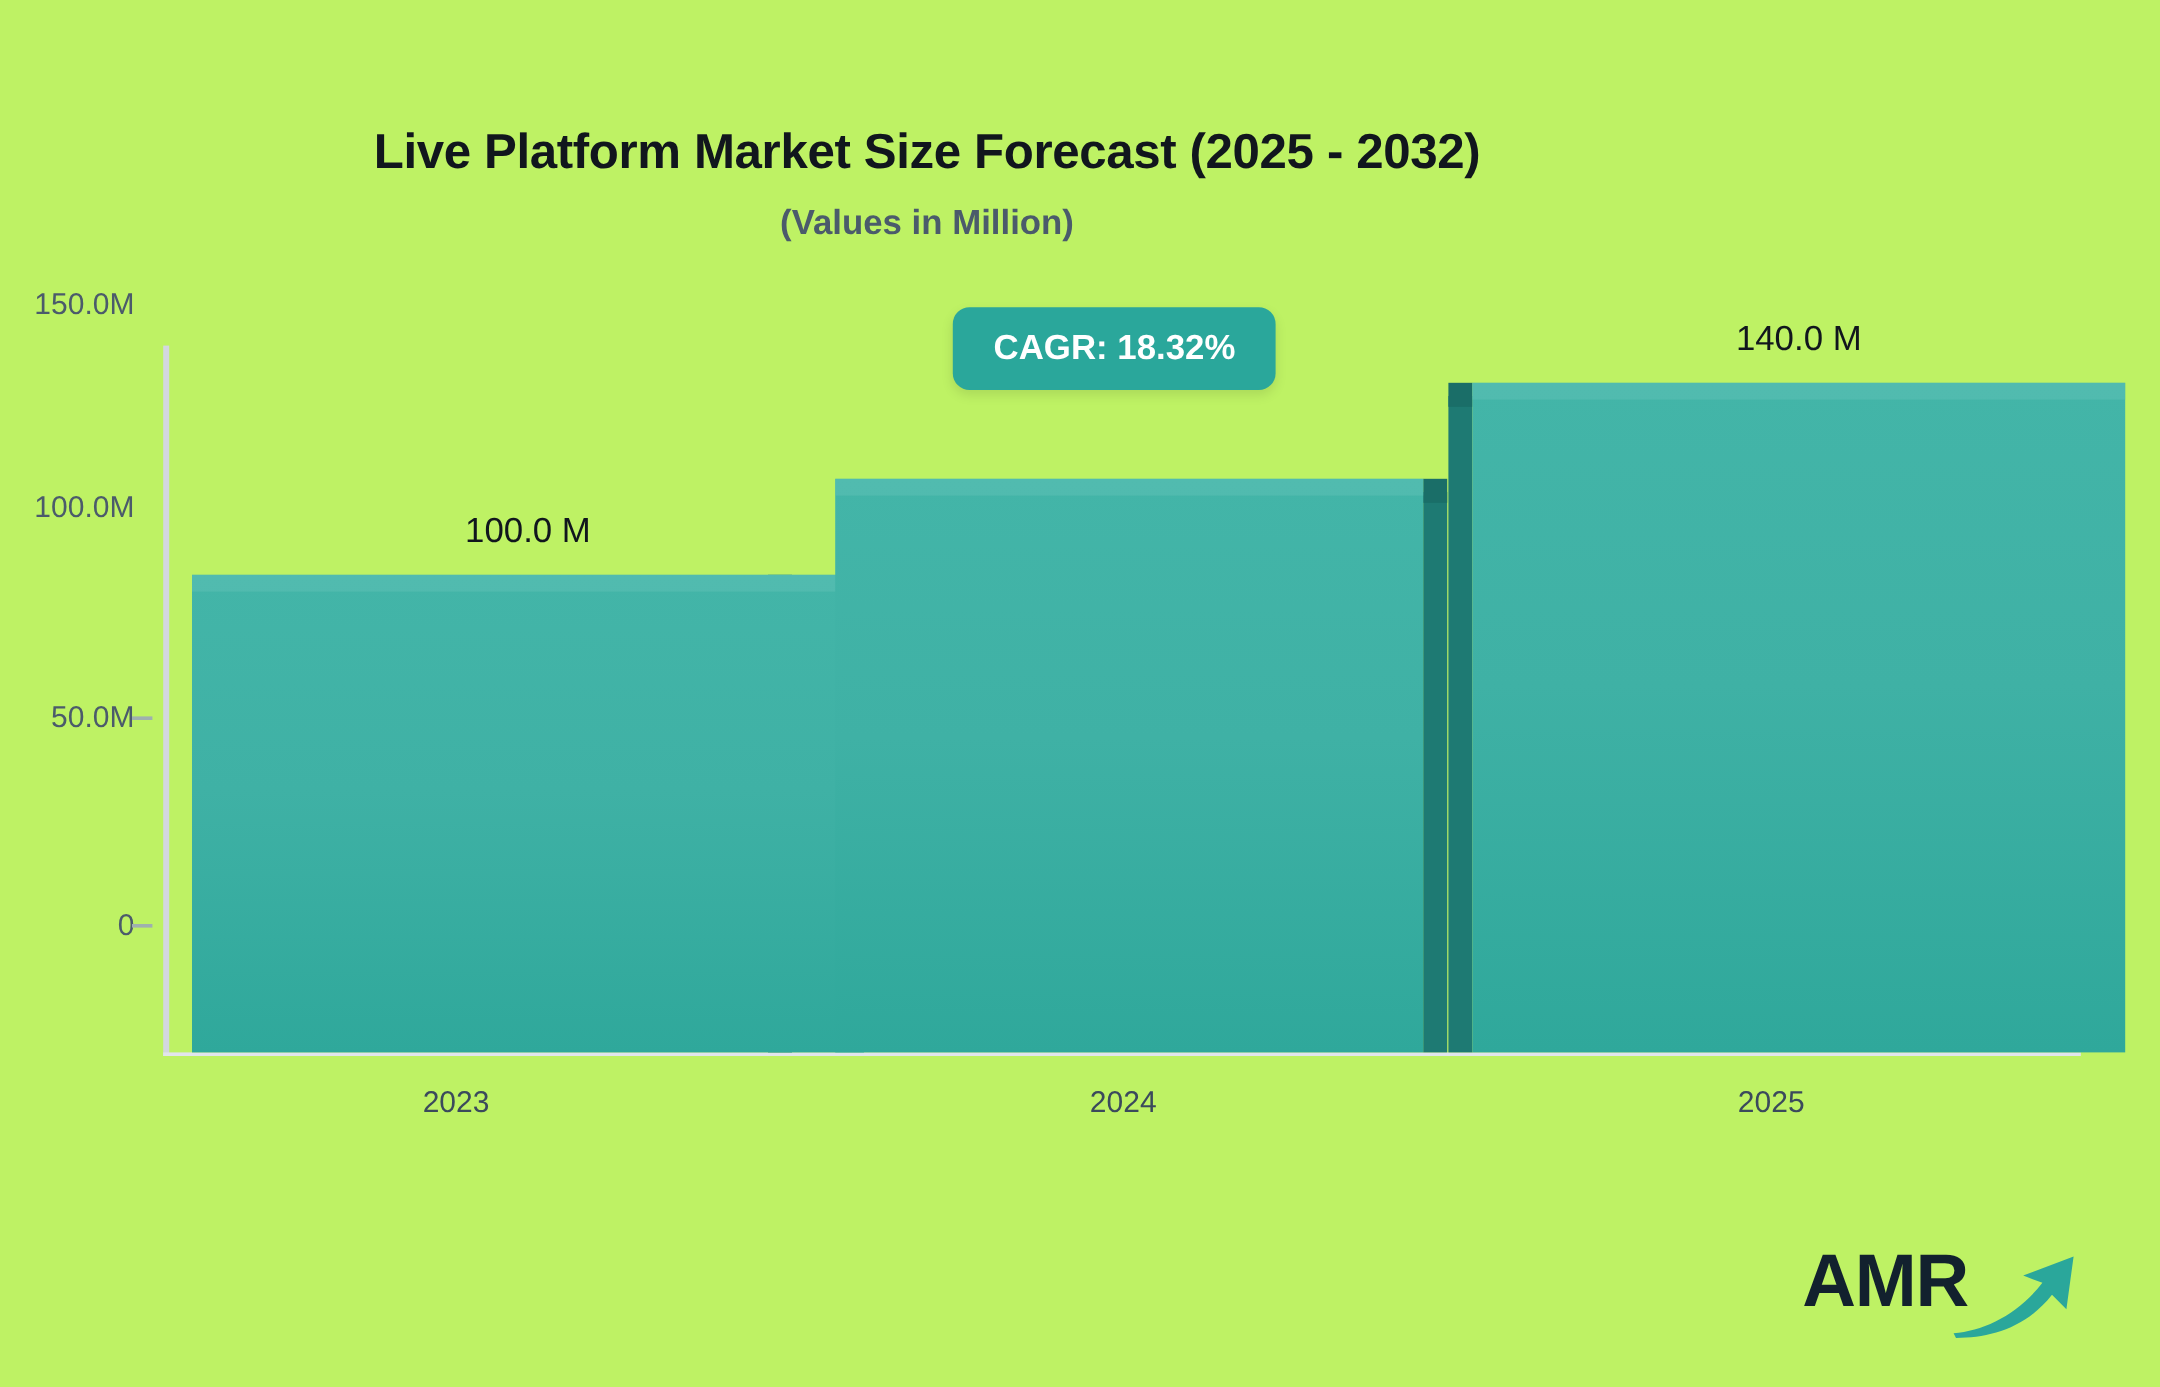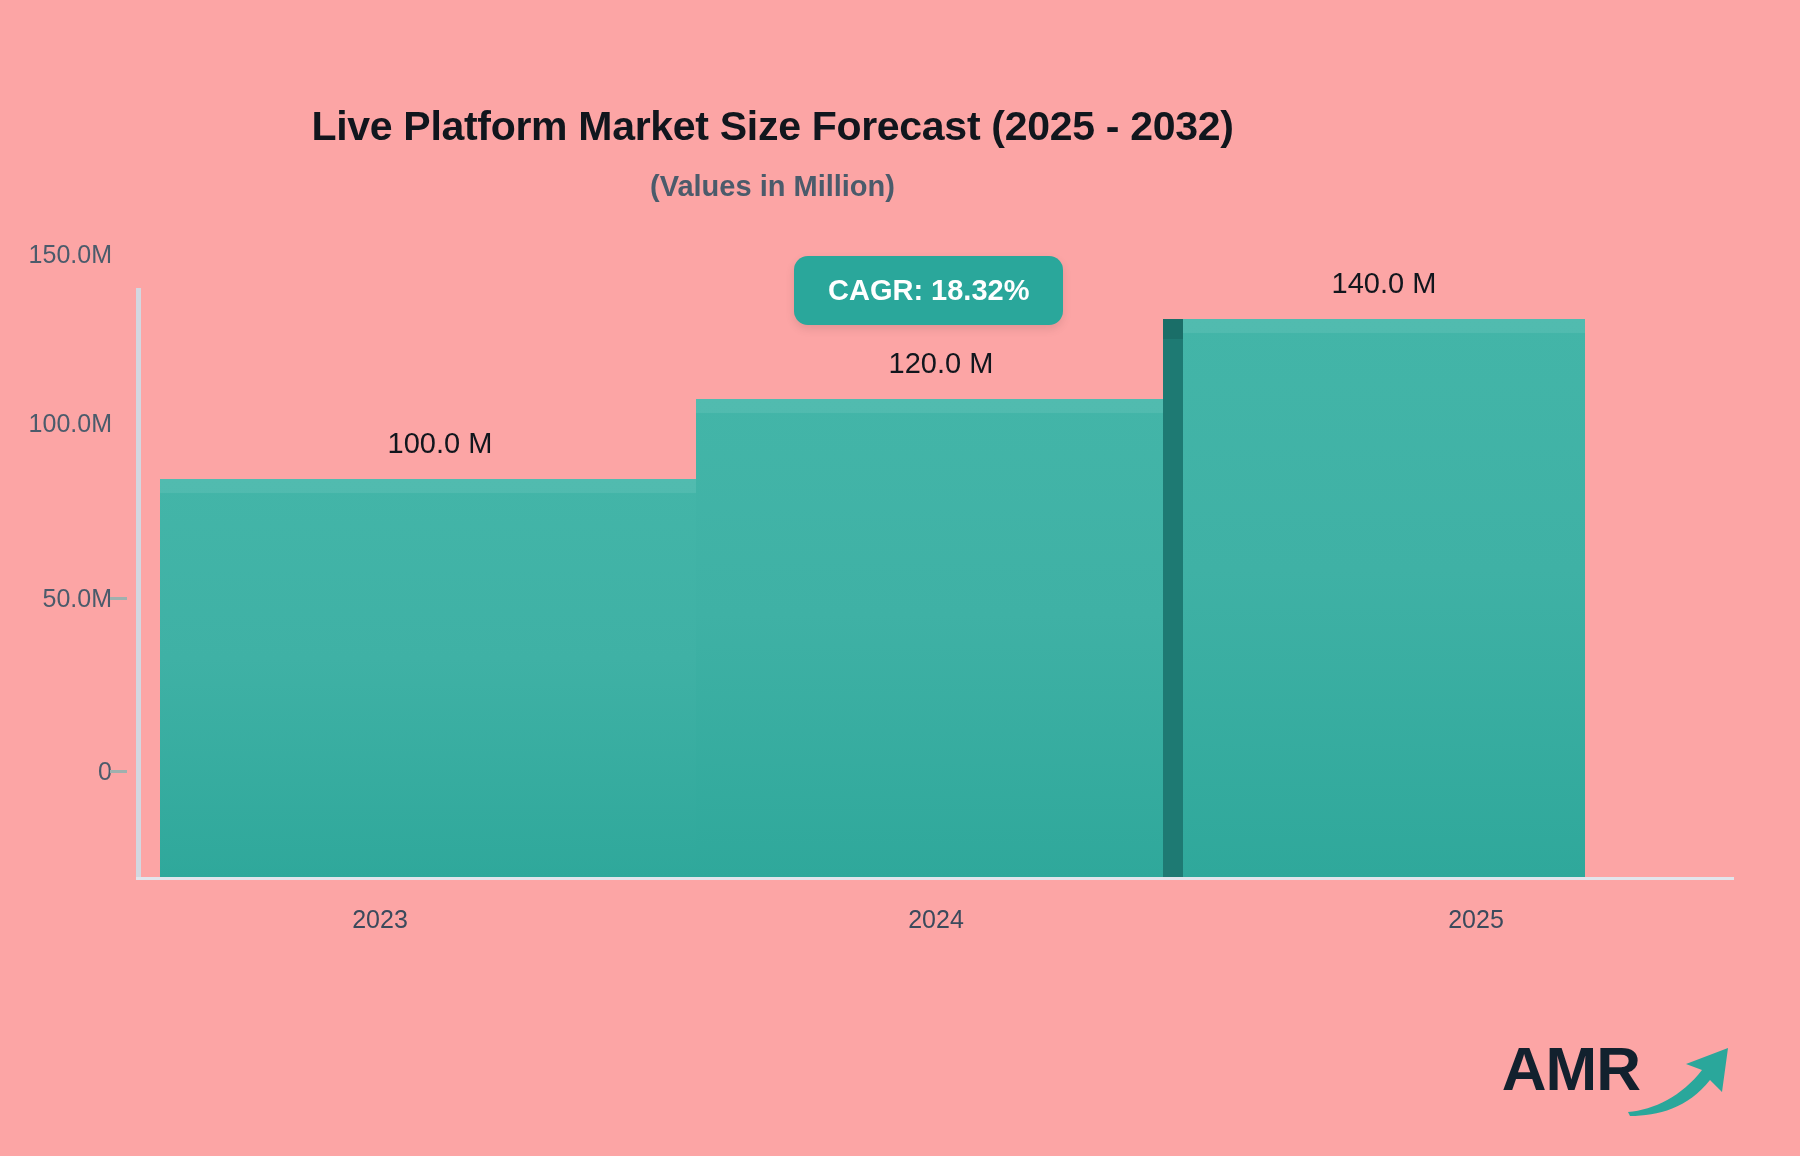--- a/index.html
+++ b/index.html
@@ -11,21 +11,21 @@
     width: 1800px;
     height: 1156px;
     font-family: "Liberation Sans", sans-serif;
     position: relative;
     overflow: hidden;
   }
 
   .canvas {
     position: absolute;
     inset: 0;
-    background: #fca5a5;
+    background: #bef264;
   }
 
   
   .title-block {
     position: absolute;
     top: 104px;
     left: 0;
     width: 1545px;
     text-align: center;
   }
@@ -206,28 +206,27 @@
 
     <div class="bar-group" style="left:24px; width:560px; height:398px;">
       <div class="bar-label" style="top:-52px;">100.0 M</div>
       <div class="bar-side" style="left:480px; top:11px; height:387px;"></div>
       <div class="bar-side-cap" style="left:480px; top:0px;"></div>
       <div class="bar-front" style="height:398px;"></div>
       <div class="bar-top-bevel" style="top:0px;"></div>
     </div>
 
     <div class="bar-group" style="left:560px; width:490px; height:478px;">
-      <div class="bar-label" style="top:-52px;">120.0 M</div>
       <div class="bar-side" style="left:490px; top:11px; height:467px;"></div>
       <div class="bar-side-cap" style="left:490px; top:0px;"></div>
       <div class="bar-front" style="height:478px;"></div>
       <div class="bar-top-bevel" style="top:0px;"></div>
     </div>
 
-    <div class="bar-group" style="left:1047px; width:402px; height:558px;text-decoration:underline;">
+    <div class="bar-group" style="left:1091px; width:544px; height:558px;text-decoration:underline;">
       <div class="bar-label" style="top:-52px;">140.0 M</div>
       <div class="bar-side" style="left:-20px; top:11px; height:547px; background:#1e7a73;"></div>
       <div class="bar-side-cap" style="left:-20px; top:0px;"></div>
       <div class="bar-front" style="height:558px;"></div>
       <div class="bar-top-bevel" style="top:0px;"></div>
     </div>
   </div>
 
   <div class="xtick" style="left:280px; width:200px;">2023</div>
   <div class="xtick" style="left:836px; width:200px;text-align:center;">2024</div>

